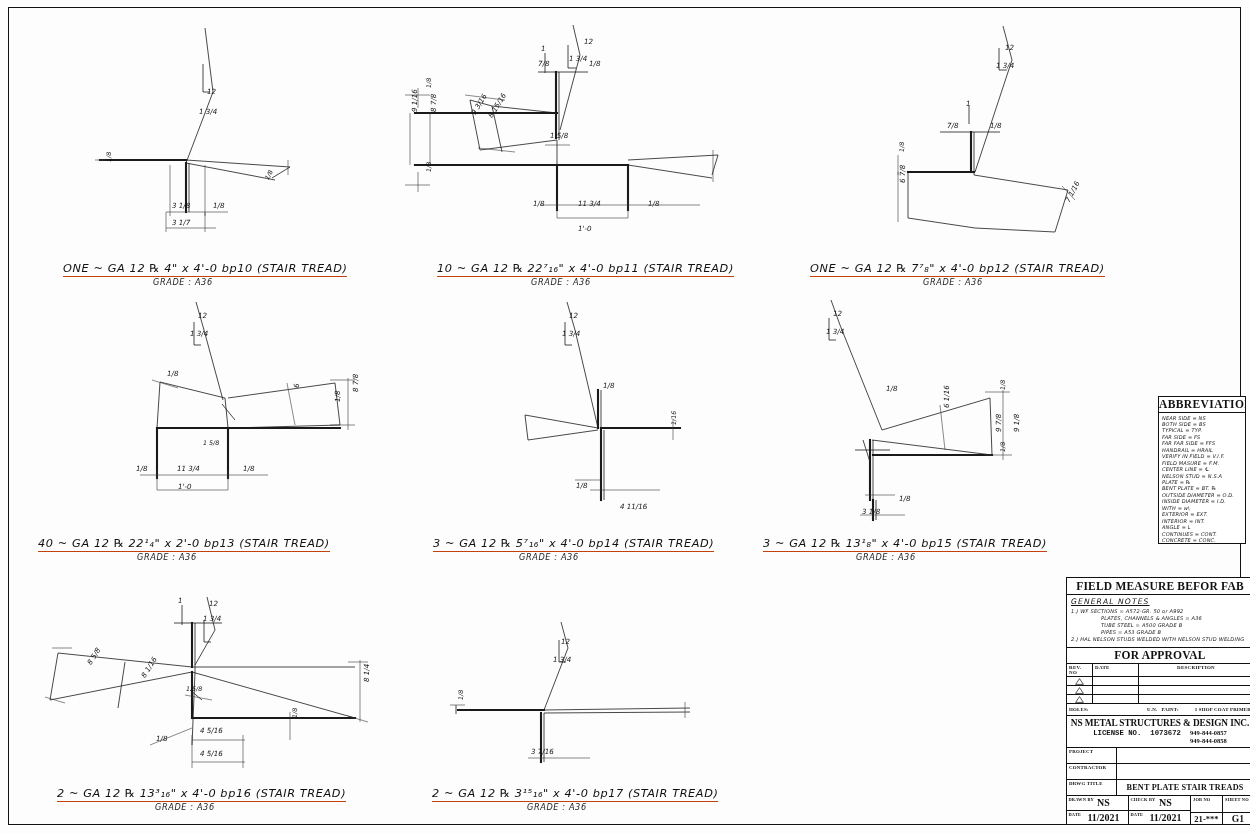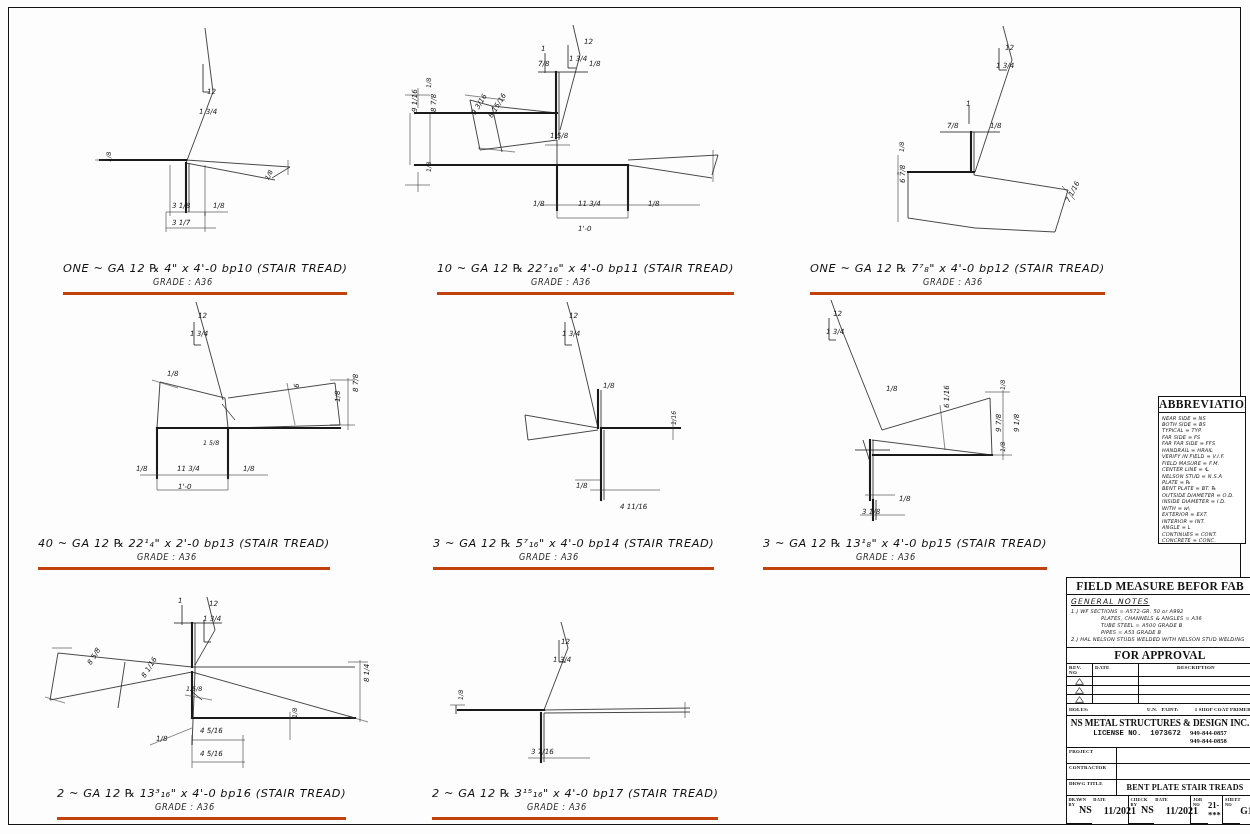--- a/index.html
+++ b/index.html
@@ -39,22 +39,22 @@
 
   
   .cap {
     position: absolute;
     font-family: "DejaVu Sans", sans-serif;
     font-style: italic;
     font-size: 11.3px;
     letter-spacing: 0.6px;
     color: #111;
     white-space: nowrap;
-    border-bottom: 3px solid #c2410c;
-    padding-bottom: 17px;
+    border-bottom: 1px solid #c2410c;
+    padding-bottom: 1px;
   }
   .grade {
     position: absolute;
     font-family: "DejaVu Sans", sans-serif;
     font-style: italic;
     font-size: 8.2px;
     letter-spacing: 0.6px;
     color: #222;
     white-space: nowrap;
   }
@@ -244,21 +244,21 @@
     font-weight: bold;
     font-size: 8.2px;
     color: #111;
     letter-spacing: 0.2px;
   }
   #bot-grid { display: flex; flex: 1; }
   .bcol {
     border-right: 1.1px solid #111;
     box-sizing: border-box;
     display: flex;
-    flex-direction: row;
+    flex-direction: column;
   }
   .bcol:last-child { border-right: none; }
   .bcell {
     flex: 1;
     position: relative;
     border-bottom: 1.1px solid #111;
     box-sizing: border-box;
     display: flex;
     align-items: center;
     justify-content: center;

